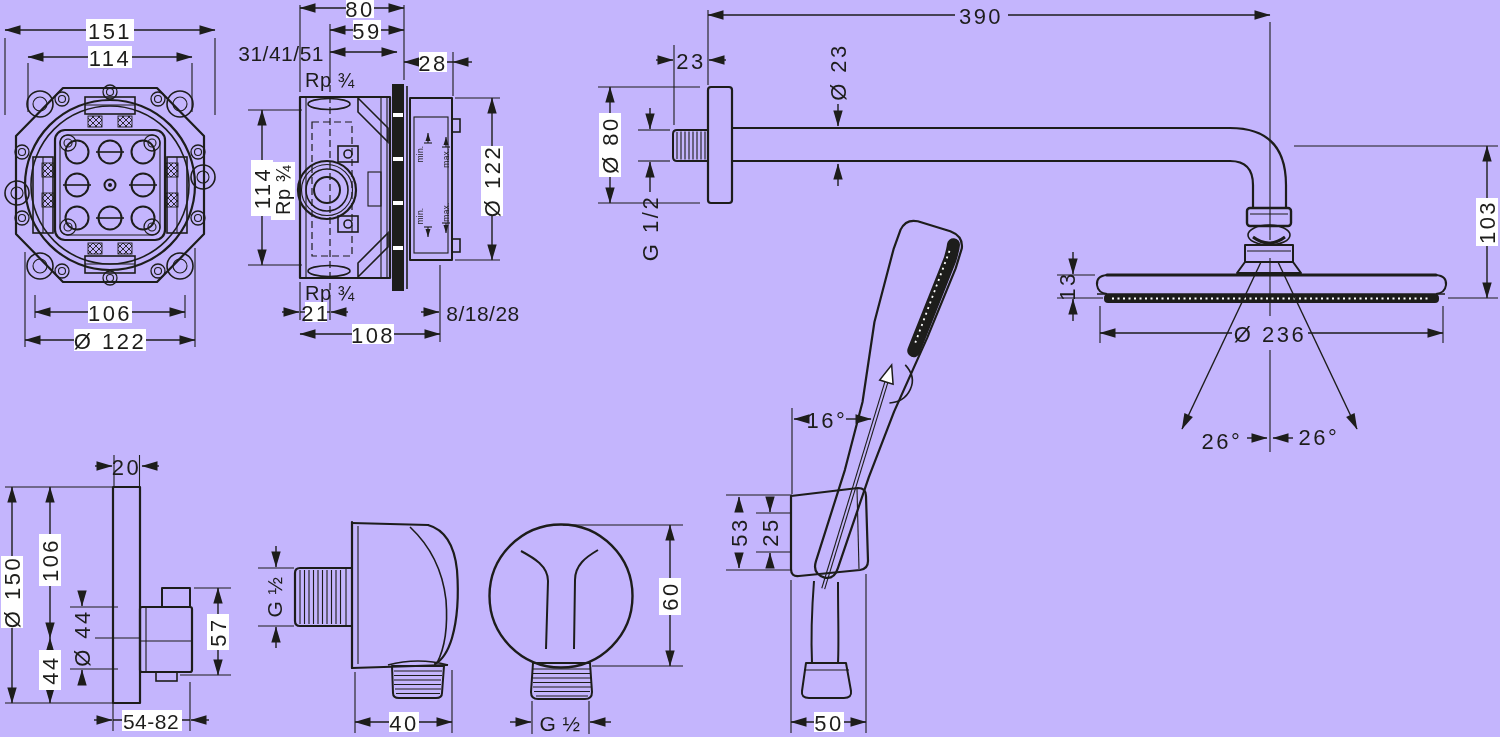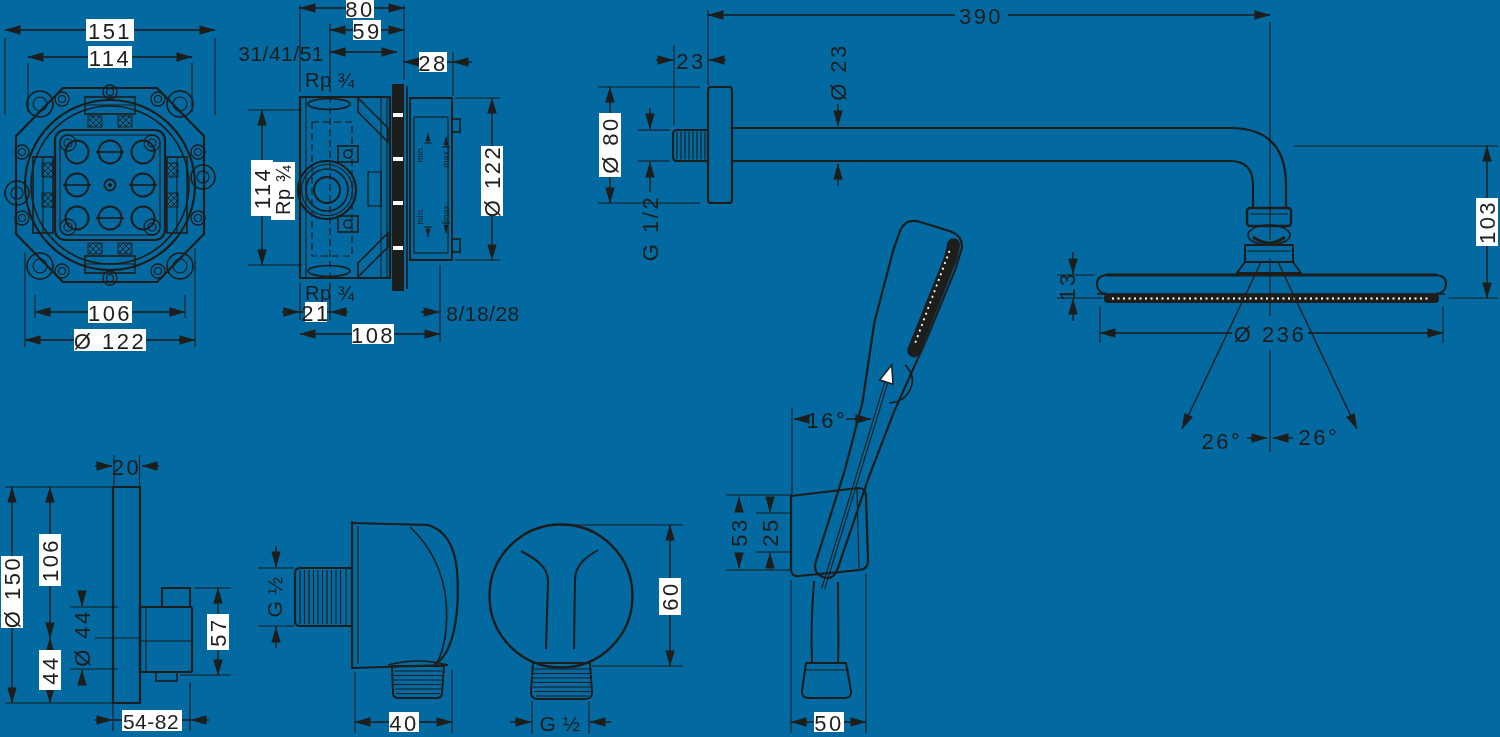--- a/index.html
+++ b/index.html
@@ -1,16 +1,16 @@
 <!DOCTYPE html>
 <html><head>
 <meta charset="utf-8">
 <style>
   html,body{margin:0;padding:0;background:#ffffff;}
-  .stage{position:relative;width:1500px;height:737px;background:#0369a1;overflow:hidden;
+  .stage{position:relative;width:1500px;height:737px;background:#c4b5fd;overflow:hidden;
          font-family:"Liberation Sans", sans-serif;}
   svg{position:absolute;left:0;top:0;}
   
   .o  {fill:none;stroke:#1d1d1b;stroke-width:2.2;stroke-linejoin:round;stroke-linecap:round;}
   .o2 {fill:none;stroke:#1d1d1b;stroke-width:2;stroke-linejoin:round;}
   .o24{fill:none;stroke:#1d1d1b;stroke-width:2.4;}
   .o3 {fill:none;stroke:#1d1d1b;stroke-width:3.2;stroke-linecap:round;}
   .i  {fill:none;stroke:#1d1d1b;stroke-width:1.1;}
   .i13{fill:none;stroke:#1d1d1b;stroke-width:1.3;}
   .i15{fill:none;stroke:#1d1d1b;stroke-width:1.6;}

